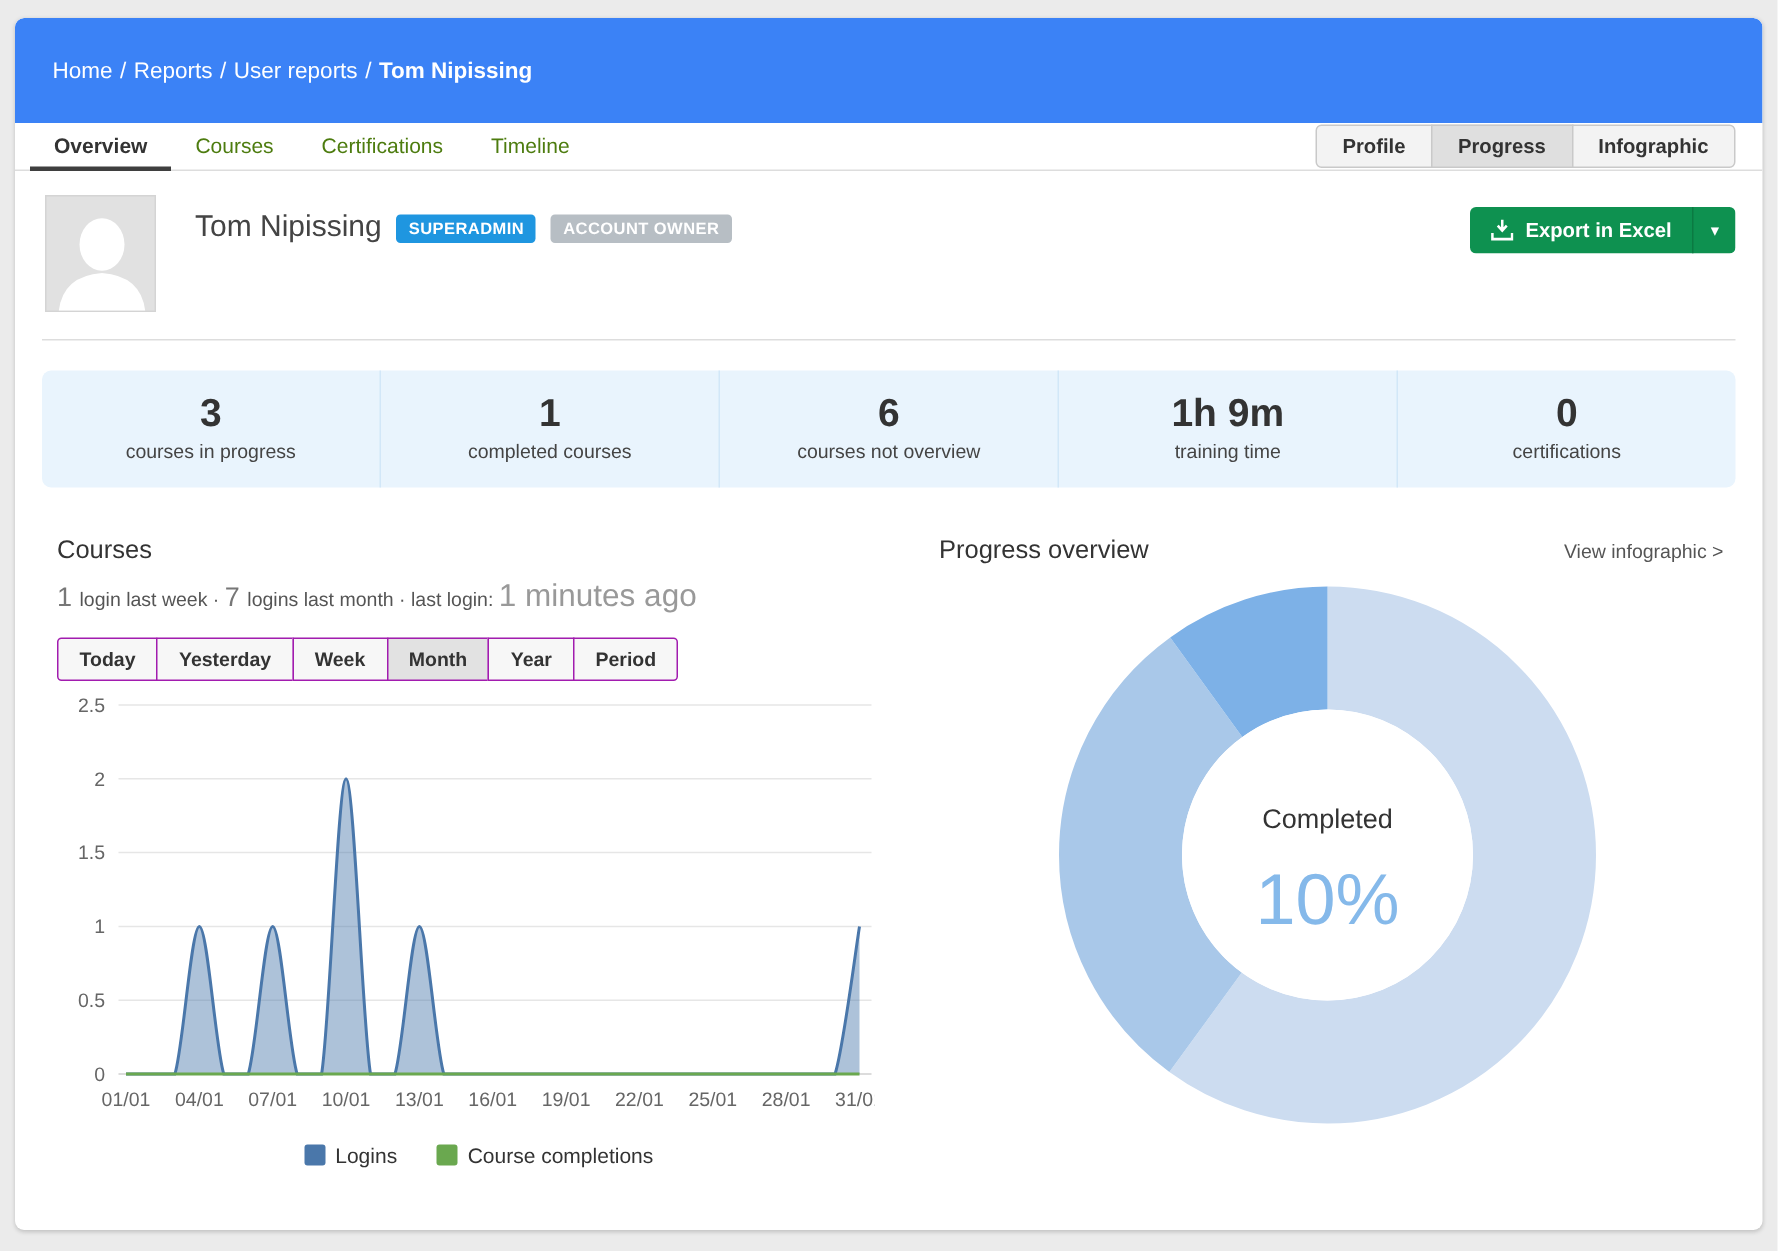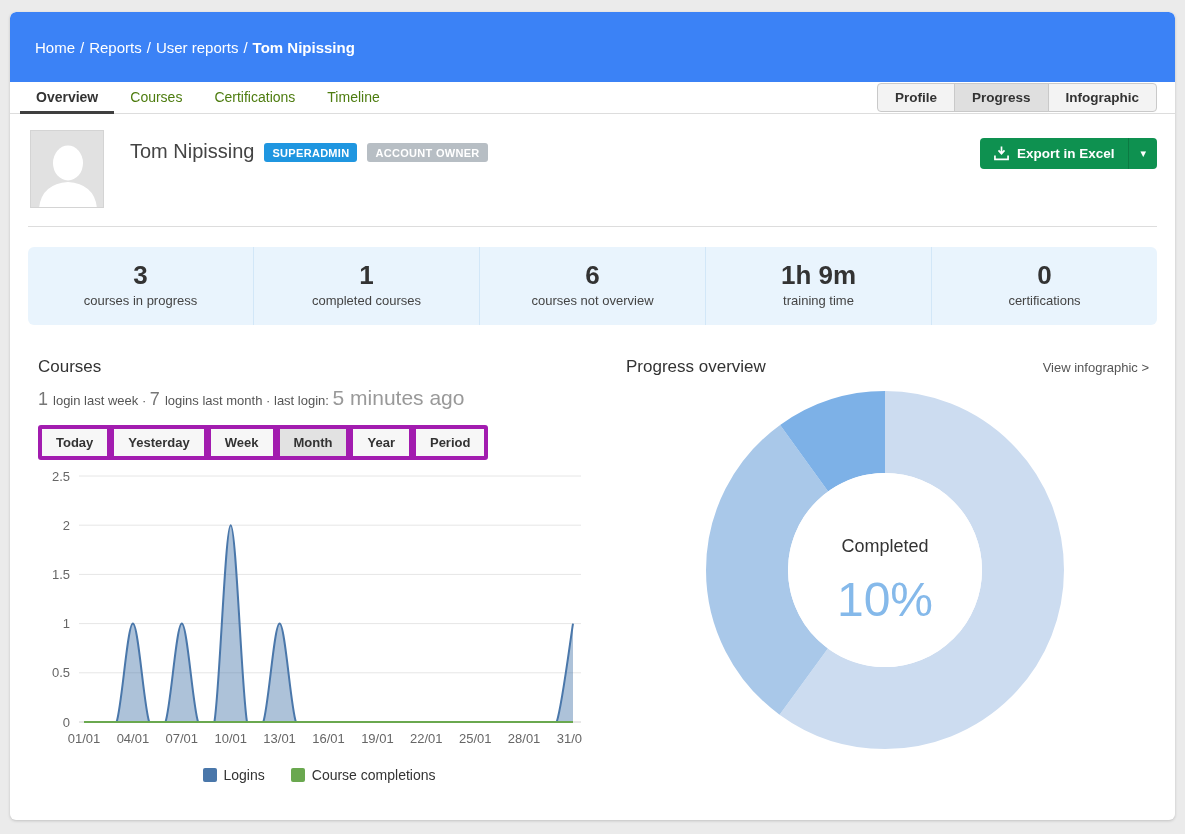--- a/index.html
+++ b/index.html
@@ -92,21 +92,21 @@
   
   .main { display:flex; padding:6px 26px 0 28px; }
   .left-col { width:562px; flex:none; }
   .right-col { flex:1; padding-left:20px; }
   .section-title { font-size:17px; color:#333; }
   .summary { margin-top:9px; color:#555; font-size:13px; }
   .sum-num { font-size:18px; color:#777; }
   .sum-big { font-size:21px; color:#999; }
   .filters { display:flex; margin-top:15px; }
   .filter-btn {
-    border:4px solid #a21caf; background:#f7f7f7;
+    border:1px solid #a21caf; background:#f7f7f7;
     padding:6px 14px; font-size:13px; font-weight:700; color:#333;
     margin-left:-1px; cursor:pointer;
   }
   .filter-btn:first-child { border-radius:3px 0 0 3px; margin-left:0; }
   .filter-btn:last-child { border-radius:0 3px 3px 0; }
   .filter-btn.active { background:#e2e2e2; }
   .chart-wrap { margin-top:6px; }
   .legend { display:flex; justify-content:center; gap:26px; margin-top:4px; font-size:14px; color:#333; }
   .legend-item { display:flex; align-items:center; gap:7px; cursor:pointer; }
   .legend-swatch { width:14px; height:14px; border-radius:2px; flex:none; }
@@ -183,21 +183,21 @@
       <div class="stat">
         <div class="stat-value">0</div>
         <div class="stat-label">certifications</div>
       </div>
     </div>
 
   <div class="main">
 
     <div class="left-col">
       <div class="section-title">Courses</div>
-      <div class="summary" id="summary"><span class="sum-num">1 </span><span>login last week</span><span> · </span><span class="sum-num">7 </span><span>logins last month</span><span> · last login: </span><span class="sum-big">5 minutes ago</span></div>
+      <div class="summary" id="summary"><span class="sum-num">1 </span><span>login last week</span><span> · </span><span class="sum-num">7 </span><span>logins last month</span><span> · last login: </span><span class="sum-big">1 minutes ago</span></div>
       <div class="filters" id="filters">
           <div class="filter-btn">Today</div>
           <div class="filter-btn">Yesterday</div>
           <div class="filter-btn">Week</div>
           <div class="filter-btn active">Month</div>
           <div class="filter-btn">Year</div>
           <div class="filter-btn">Period</div>
         </div>
       <div class="chart-wrap">
         <svg id="activity-svg" width="545" height="293">

